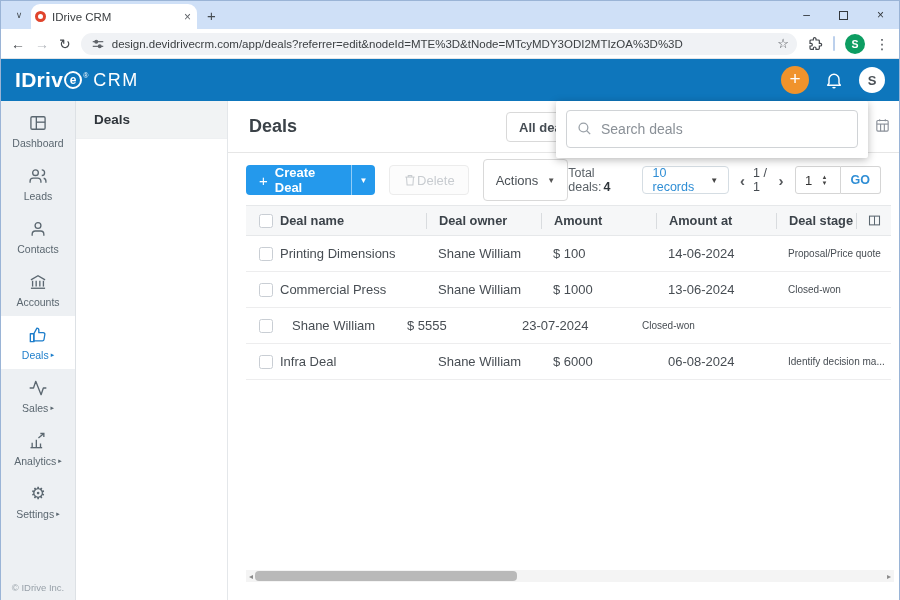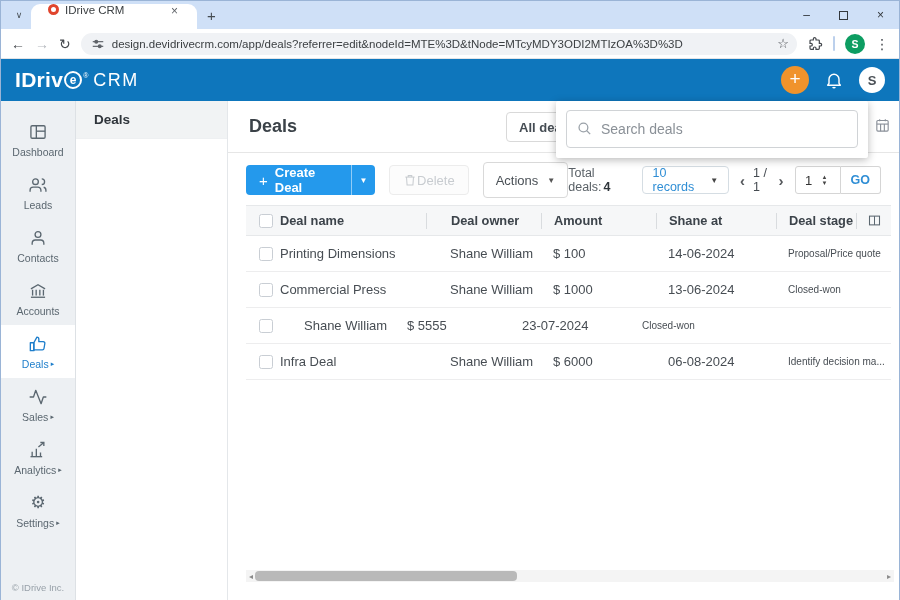--- a/index.html
+++ b/index.html
@@ -3,21 +3,21 @@
 <meta charset="utf-8">
 <style>
   * { margin:0; padding:0; box-sizing:border-box; }
   html,body { width:900px; height:600px; overflow:hidden; }
   body { font-family:"Liberation Sans", sans-serif; background:#fff; }
   #window { width:900px; height:600px; position:relative; border:1px solid #9ab4d6; }
 
   
   .titlebar { height:28px; background:#cfe0f7; display:flex; align-items:flex-end; }
   .tab-search { width:20px; height:20px; margin:0 2px 4px 8px; display:flex; align-items:center; justify-content:center; font-size:9px; color:#454c52; }
-  .tab { width:166px; height:25px; background:#fff; border-radius:9px 9px 0 0; display:flex; align-items:flex-start; padding:0 17px; gap:6px; }
+  .tab { width:166px; height:25px; background:#fff; border-radius:9px 9px 0 0; display:flex; align-items:center; padding:0 4px; gap:6px; }
   .favicon { width:11px; height:11px; border:3px solid #e0442c; border-radius:50%; flex:none; }
   .tab-title { flex:1; font-size:11.5px; color:#3c4043; white-space:nowrap; overflow:hidden; }
   .tab-close { font-size:12px; color:#5f6368; padding:0 2px; }
   .newtab { font-size:15px; color:#454c52; margin:0 0 5px 10px; }
   .win-controls { margin-left:auto; display:flex; align-items:center; align-self:center; gap:0; }
   .win-btn { width:37px; height:26px; display:flex; align-items:center; justify-content:center; font-size:12px; color:#33383d; }
   .win-max-glyph { width:9px; height:9px; border:1.2px solid #33383d; }
 
   
   .navbar { height:30px; background:#fff; border-bottom:1px solid #e2e4e8; display:flex; align-items:center; padding:0 10px; gap:10px; }
@@ -37,21 +37,21 @@
   .logo-e { width:18px; height:18px; border:2px solid #fff; border-radius:50%; display:flex; align-items:center; justify-content:center; font-size:12px; font-weight:bold; margin:0 1px; }
   .logo-r { font-size:7px; align-self:flex-start; margin-top:4px; }
   .logo-crm { font-size:18px; font-weight:400; margin-left:5px; letter-spacing:1.5px; }
   .hdr-right { margin-left:auto; display:flex; align-items:center; gap:15px; }
   .plus-btn { width:28px; height:28px; border-radius:50%; background:#f0932c; color:#fff; font-size:19px; display:flex; align-items:center; justify-content:center; padding-bottom:2px; }
   .app-avatar { width:26px; height:26px; border-radius:50%; background:#fff; color:#4a5056; font-size:13px; font-weight:bold; display:flex; align-items:center; justify-content:center; }
 
   
   .app-body { height:499px; display:flex; }
 
-  .icon-sidebar { width:75px; background:#edf0f3; border-right:1px solid #dde1e5; display:flex; flex-direction:column; padding-top:12px; position:relative; flex:none; }
+  .icon-sidebar { width:75px; background:#edf0f3; border-right:1px solid #dde1e5; display:flex; flex-direction:column; padding-top:3px; position:relative; flex:none; }
   .nav-item { height:53px; display:flex; flex-direction:column; align-items:center; justify-content:center; gap:4px; color:#5b6770; cursor:pointer; }
   .nav-item svg { stroke:#5b6770; }
   .nav-item.active { background:#fff; color:#1e7ecb; }
   .nav-item.active svg { stroke:#1e7ecb; }
   .nav-lblrow { display:flex; align-items:center; gap:2px; font-size:10.5px; }
   .nav-arr { font-size:7px; }
   .sidebar-footer { position:absolute; bottom:7px; width:100%; text-align:center; font-size:9.5px; color:#98a1a9; }
 
   .sub-sidebar { width:152px; background:#fff; border-right:1px solid #e4e7ea; flex:none; }
   .sub-item { height:38px; display:flex; align-items:center; padding-left:18px; font-size:13.5px; color:#454c53; border-bottom:1px solid #eef0f2; cursor:pointer; }
@@ -70,21 +70,21 @@
   .search-input { width:100%; height:38px; border:1px solid #d0d3d6; border-radius:4px; padding:0 10px 0 34px; font-size:14px; color:#333; font-family:"Liberation Sans",sans-serif; outline:none; }
   .search-input::placeholder { color:#8a9097; }
 
   .toolbar { margin-top:12px; padding:0 18px; height:30px; display:flex; align-items:center; }
   .create-group { display:flex; }
   .create-main { background:#2499ec; color:#fff; height:30px; border-radius:4px 0 0 4px; display:flex; align-items:center; gap:7px; padding:0 13px; font-size:13px; font-weight:bold; }
   .create-plus { font-size:15px; font-weight:normal; }
   .create-caret { background:#2499ec; width:27px; height:30px; border-radius:0 4px 4px 0; border-left:1px solid rgba(255,255,255,.5); display:flex; align-items:center; justify-content:center; }
   .create-caret .caret { color:#fff; }
   .delete-btn { margin-left:14px; height:30px; border:1px solid #ececec; border-radius:4px; background:#fcfcfc; color:#c8ccd0; font-size:13px; display:flex; align-items:center; gap:0; padding:0 13px; }
-  .actions-btn { margin-left:14px; height:36px; border:1px solid #d9d9d9; border-radius:4px; background:#fff; color:#4a5056; font-size:13px; display:flex; align-items:center; gap:9px; padding:0 12px; }
+  .actions-btn { margin-left:14px; height:42px; border:1px solid #d9d9d9; border-radius:4px; background:#fff; color:#4a5056; font-size:13px; display:flex; align-items:center; gap:9px; padding:0 12px; }
   .tb-right { margin-left:auto; display:flex; align-items:center; gap:11px;justify-content:flex-end; }
   .total { font-size:12.5px; color:#5a6167; }
   .total b { color:#2f353b; margin-left:2px; }
   .records-btn { height:28px; border:1px solid #d5dde3; border-radius:4px; background:#fff; display:flex; align-items:center; gap:9px; padding:0 10px; font-size:12.5px; color:#2f8ed5; }
   .records-btn .caret { color:#444; }
   .pager { display:flex; align-items:center; gap:8px; font-size:12.5px; color:#454b51; }
   .pg-chev { font-size:15px; font-weight:bold; color:#55585c; }
   .pageinput-group { display:flex; }
   .pi-box { width:46px; height:28px; border:1px solid #d5d5d5; border-radius:3px 0 0 3px; display:flex; align-items:center; }
   .pi-val { width:26px; text-align:center; font-size:13px; color:#333; border:none; outline:none; font-family:"Liberation Sans",sans-serif; background:transparent; }
@@ -92,21 +92,21 @@
   .stepper span { font-size:6px; color:#444; }
   .go-btn { height:28px; border:1px solid #d5d5d5; border-left:none; border-radius:0 3px 3px 0; background:#fff; color:#2f8ed5; font-size:12.5px; font-weight:bold; display:flex; align-items:center; padding:0 10px; }
 
   
   .table { margin:10px 0 0 18px; width:645px; }
   .thead { display:flex; align-items:center; height:31px; background:#f6f7f8; border-top:1px solid #e6e8ea; border-bottom:1px solid #e6e8ea; font-size:12.8px; font-weight:bold; color:#3c434a; }
   .trow { display:flex; align-items:center; height:36px; border-bottom:1px solid #ededee; font-size:13px; color:#474d53; }
   .c-check { width:34px; flex:none; display:flex; align-items:center; padding-left:13px; }
   .checkbox { width:14px; height:14px; border:1.5px solid #c9ced4; border-radius:2.5px; background:#fff; }
   .c-name { width:146px; flex:none; }
-  .c-owner { width:115px; flex:none; padding-left:24px; }
+  .c-owner { width:115px; flex:none; padding-left:12px; }
   .c-amount { width:115px; flex:none; padding-left:12px; }
   .c-closed { width:120px; flex:none; padding-left:12px; }
   .c-stage { width:80px; flex:none; padding-left:12px; }
   .c-stage-body { width:115px; flex:none; padding-left:12px; font-size:10px; white-space:nowrap; }
   .c-picker { width:35px; flex:none; display:flex; justify-content:center; }
   .thead .c-owner, .thead .c-amount, .thead .c-closed, .thead .c-stage, .thead .c-picker { border-left:1px solid #d9dcdf; height:16px; display:flex; align-items:center; }
   .thead .c-picker { justify-content:center; }
 
   
   .hscroll { position:absolute; left:18px; bottom:18px; width:648px; height:12px; background:#f4f4f4; display:flex; align-items:center; }
@@ -345,21 +345,21 @@
       </div>
 
       <div class="table">
         <div class="thead">
           <div class="c-check">
               <span class="checkbox"></span>
             </div>
           <div class="c-name">Deal name</div>
           <div class="c-owner">Deal owner</div>
           <div class="c-amount">Amount</div>
-          <div class="c-closed">Shane at</div>
+          <div class="c-closed">Amount at</div>
           <div class="c-stage">Deal stage</div>
           <div class="c-picker">
             <svg width="15" height="15" viewBox="0 0 24 24" fill="none" stroke="#5b6770" stroke-width="1.7">
                 <rect x="4" y="5" width="16" height="14"></rect>
                 <line x1="12" y1="5" x2="12" y2="19"></line>
               </svg>
           </div>
         </div>
 
         <div class="trow">

